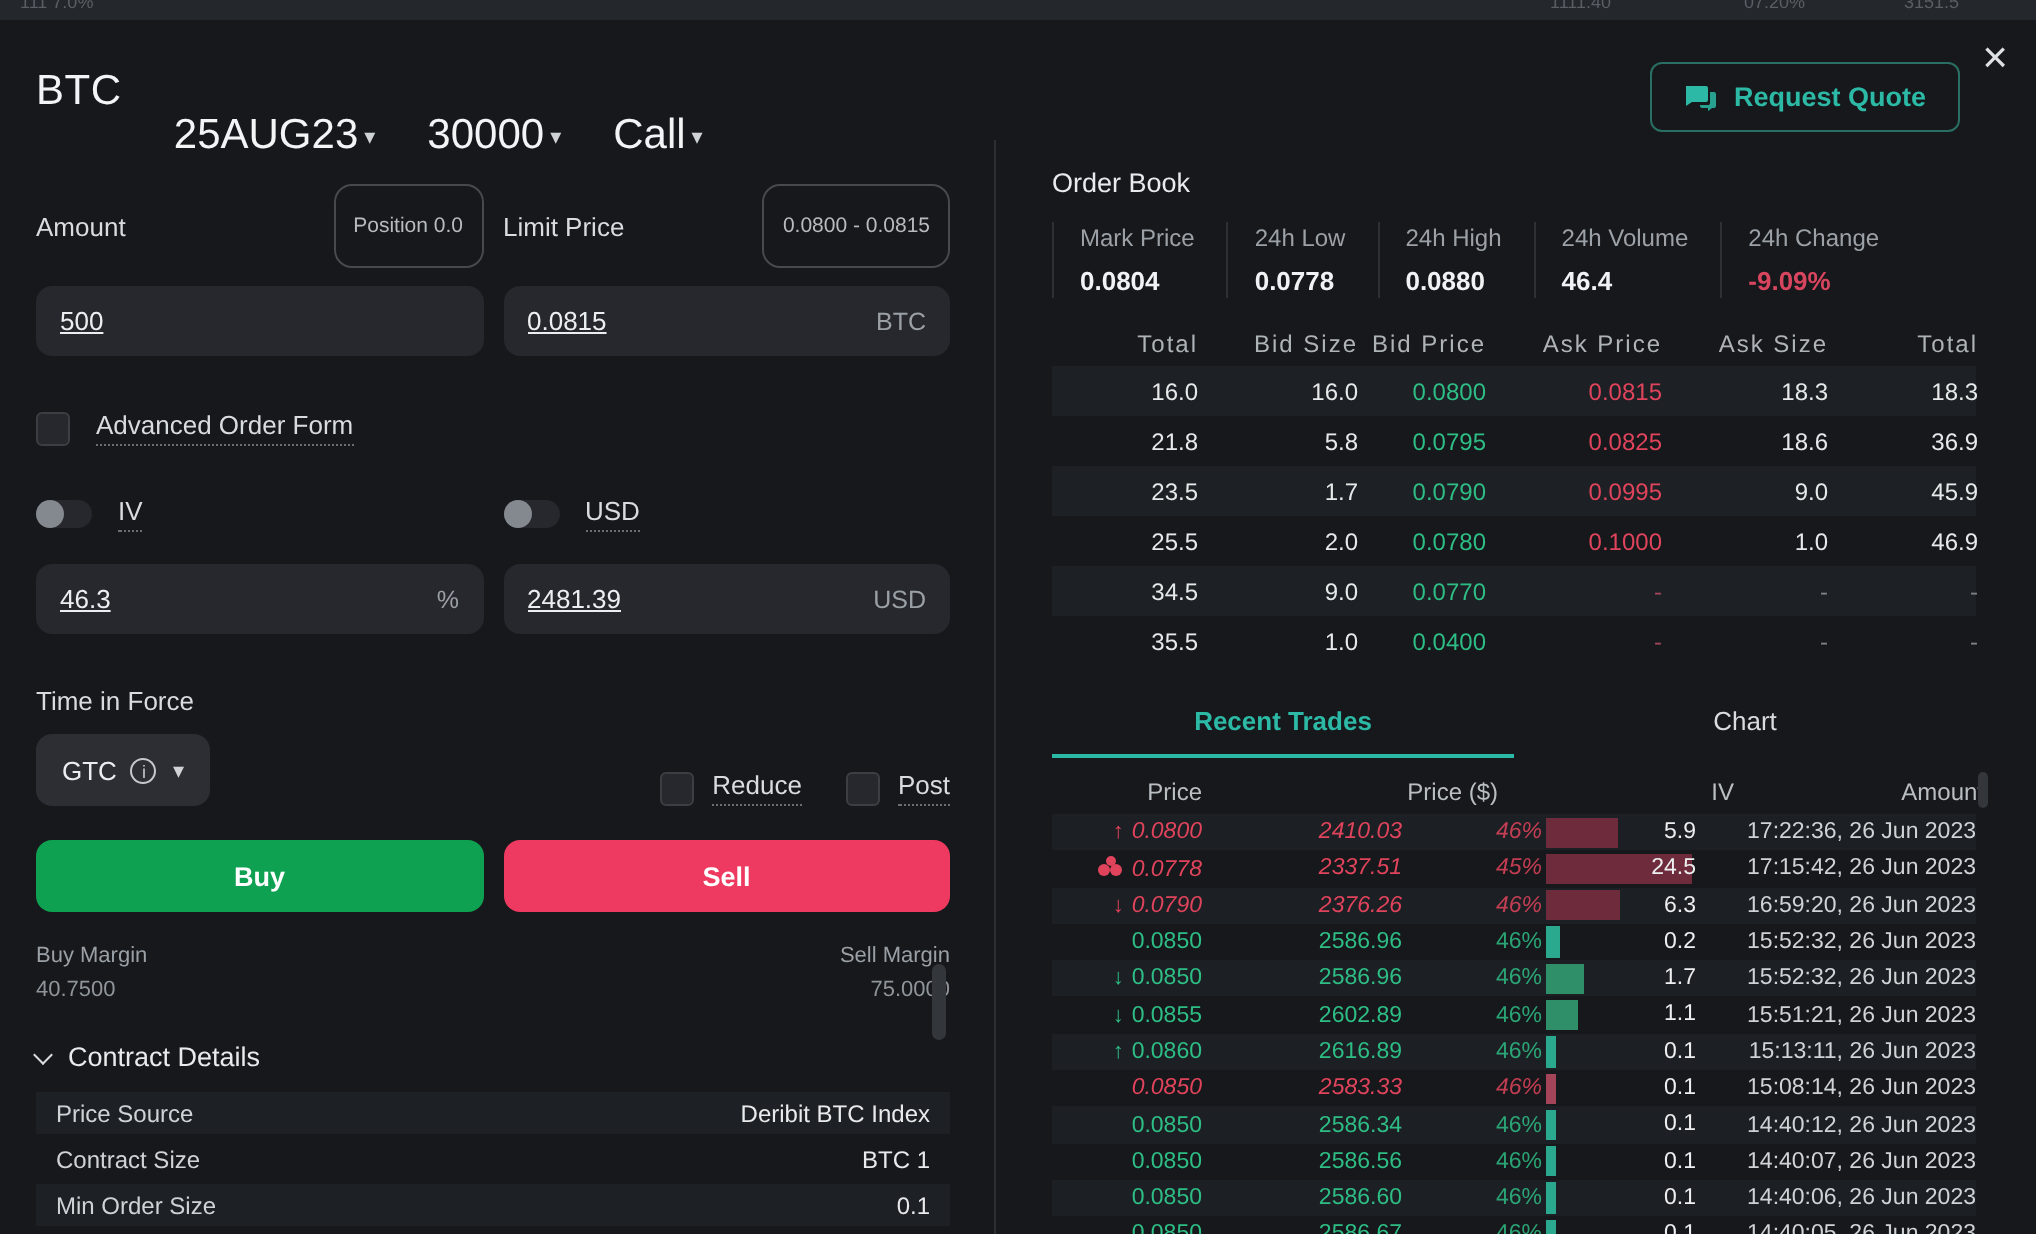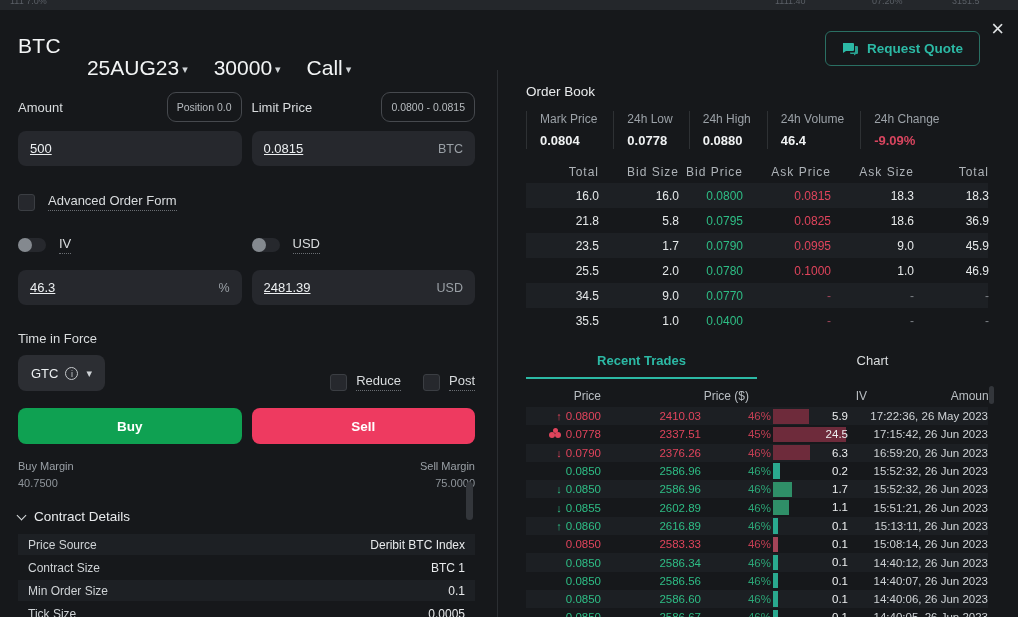--- a/index.html
+++ b/index.html
@@ -24,21 +24,21 @@
   .rq-btn svg { display:block; }
 
   
   .left-col { position:absolute; top:60px; left:0; width:497px; bottom:0; padding:0 22px 0 18px; }
   .right-col { position:absolute; top:60px; left:497px; right:0; bottom:0; border-left:1px solid #2b2e32; padding:14px 30px 0 28px; }
 
   .two-col { display:grid; grid-template-columns:1fr 1fr; column-gap:10px; }
   .lbl-row { margin-top:22px; align-items:center; }
   .lbl-cell { display:flex; justify-content:space-between; align-items:center; }
   .f-label { font-size:13px; color:#d9dcde; }
-  .pill { font-size:10.5px; color:#b7bbbf; border:1px solid #46494e; border-radius:9px; padding:8px 9px; white-space:nowrap; }
+  .pill { font-size:10.5px; color:#b7bbbf; border:1px solid #46494e; border-radius:9px; padding:14px 9px; white-space:nowrap; }
   .inp-row { margin-top:9px; }
   .inp { background:#26282d; border-radius:8px; height:35px; display:flex; align-items:center; padding:0 12px; }
   .inp input { background:transparent; border:none; outline:none; color:#eceff1; font-size:13px; width:100%; font-family:inherit;text-decoration:underline; }
   .inp .suffix { font-size:12.5px; color:#9aa0a6; margin-left:8px; white-space:nowrap; }
 
   .adv-row { margin-top:27px; display:flex; align-items:center; gap:13px; }
   .cb { width:17px; height:17px; border-radius:3px; background:#26282d; border:1px solid #3b3e43; cursor:pointer; flex:none; }
   .dotted { border-bottom:1px dotted #6a6e73; padding-bottom:2px; }
   .toggles-row { margin-top:25px; }
   .tog-cell { display:flex; align-items:center; gap:13px; }
@@ -101,21 +101,21 @@
   .tabs { margin-top:14px; display:grid; grid-template-columns:1fr 1fr; text-align:center; }
   .tab { font-size:13px; color:#d9dcde; padding:6px 0 9px 0; cursor:pointer; }
   .tab.active { color:#2cb9a5; font-weight:bold; border-bottom:2px solid #2cb9a5; }
 
   .tr-head { margin-top:10px; display:grid; grid-template-columns:75px 100px 70px 77px 1fr; font-size:12px; color:#b9bec3;gap:48px; }
   .tr-head div { text-align:right; }
   .tr-rows { margin-top:4px; }
   .tr-row { display:grid; grid-template-columns:75px 100px 70px 77px 1fr; height:18.3px; align-items:center; font-size:11.5px; }
   .tr-row:nth-child(odd) { background:#1c1f23; }
   .tr-row div { text-align:right; }
-  .tr-row .c-red { color:#e0445c; }
+  .tr-row .c-red { color:#e0445c;font-style:italic; }
   .tr-row .c-green { color:#2ebd85; }
   .tr-row .iv { opacity:.85; }
   .amt-cell { position:relative; height:100%; }
   .amt-bar { position:absolute; left:2px; top:1.5px; bottom:1.5px; }
   .amt-bar.sell { background:#6e2b3b; }
   .amt-bar.buy { background:#2f8f68; }
   .amt-bar.thin-sell { background:#a34458; }
   .amt-bar.thin-buy { background:#2aa98f; }
   .amt-num { position:relative; color:#eceeef; line-height:18.3px; }
   .tr-row .time { color:#cfd3d6; }
@@ -364,21 +364,21 @@
       </div>
     <div class="tr-rows" id="trades-rows">
         <div class="tr-row">
           <div class="c-red"><span class="dir">↑</span><span>0.0800</span></div>
           <div class="c-red">2410.03</div>
           <div class="c-red iv">46%</div>
           <div class="amt-cell">
             <span class="amt-bar sell" style="width: 36px;"></span>
             <div class="amt-num">5.9</div>
           </div>
-          <div class="time">17:22:36, 26 May 2023</div>
+          <div class="time">17:22:36, 26 Jun 2023</div>
         </div>
         <div class="tr-row">
           <div class="c-red"><span class="blockdots"><i></i><i></i><i></i></span><span>0.0778</span></div>
           <div class="c-red">2337.51</div>
           <div class="c-red iv">45%</div>
           <div class="amt-cell">
             <span class="amt-bar sell" style="width: 73px;"></span>
             <div class="amt-num">24.5</div>
           </div>
           <div class="time">17:15:42, 26 Jun 2023</div>

